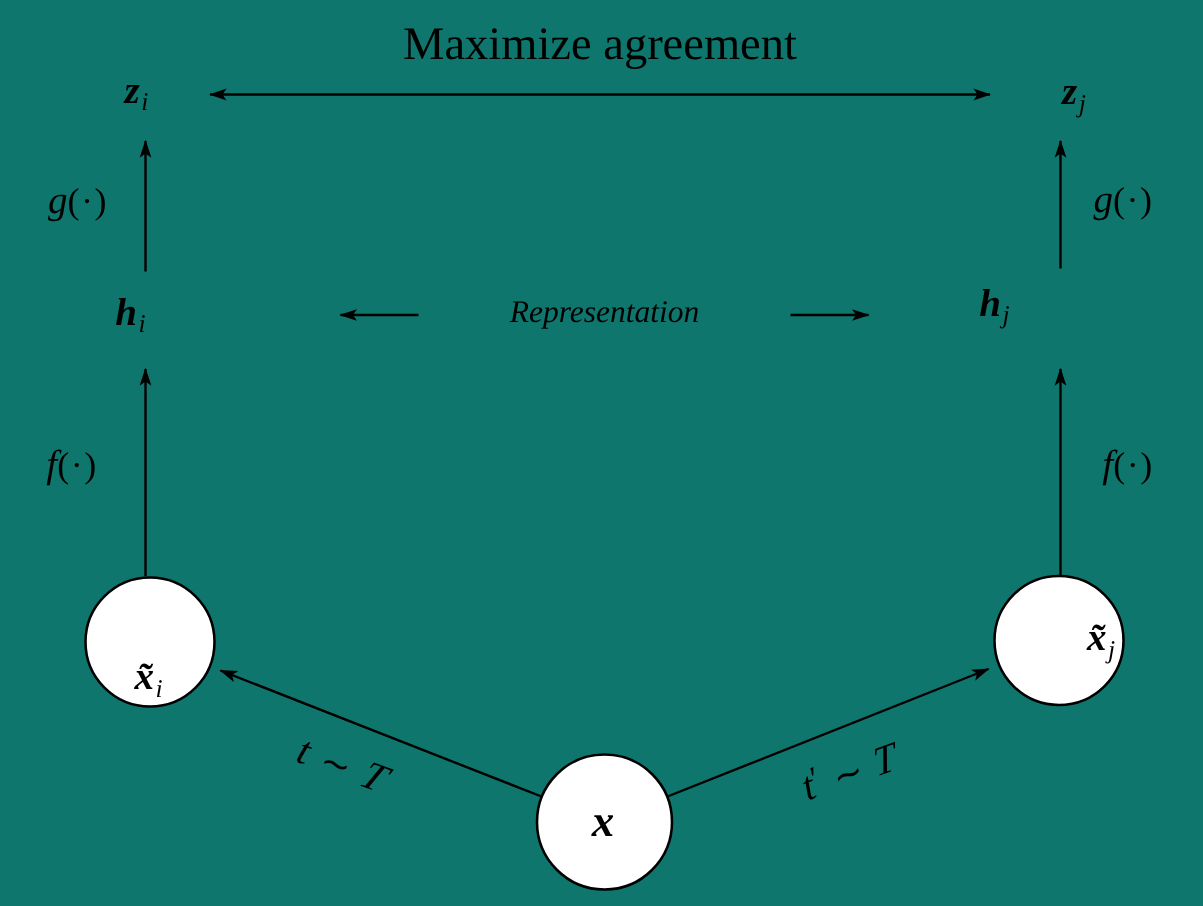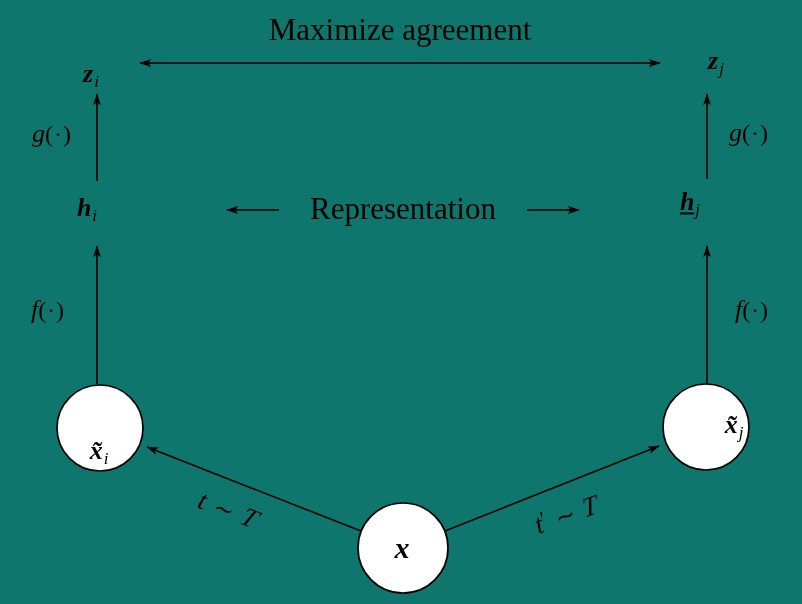--- a/index.html
+++ b/index.html
@@ -13,21 +13,21 @@
   }
   #diagram-svg{position:absolute;left:0;top:0;width:802px;height:604px;}
   .label{
     position:absolute;
     transform:translate(-50%,-50%);
     white-space:nowrap;
     line-height:1;
     color:#000;
   }
   .title{font-size:31px;}
-  .repr{font-size:31px;}
+  .repr{font-size:21px;font-style:italic;}
   .vec{font-size:26px;font-style:italic;font-weight:bold;}
   .vec .sub{font-size:17px;font-weight:normal;font-style:italic;vertical-align:-0.3em;margin-left:1px;}
   .fn{font-size:26px;}
   .fn .it{font-style:italic;}
   .fn .ar{font-size:24px;font-style:normal;letter-spacing:1px;}
   .tl{font-size:27px;}
   .tl .it{font-style:italic;}
   .tl .pr{font-style:normal;font-size:22px;vertical-align:0.25em;}
   .tl .rel{font-family:"DejaVu Sans",sans-serif;font-size:24px;margin:0 9px;}
   .tl .cal{font-style:italic;display:inline-block;transform:skewX(-10deg);}
@@ -60,28 +60,28 @@
     <line x1="361" y1="531" x2="147" y2="447" stroke="#000" stroke-width="1.6" marker-end="url(#arrow)"></line>
     <line x1="445" y1="531" x2="659" y2="446" stroke="#000" stroke-width="1.6" marker-end="url(#arrow)"></line>
 
     <circle cx="100" cy="428" r="43" fill="#fff" stroke="#000" stroke-width="1.7"></circle>
     <circle cx="706" cy="427" r="43" fill="#fff" stroke="#000" stroke-width="1.7"></circle>
     <circle cx="403" cy="548" r="45" fill="#fff" stroke="#000" stroke-width="1.7"></circle>
   </svg>
 
   <div class="label title" style="left:400px;top:29px;">Maximize agreement</div>
 
-  <div class="label vec" style="left:91px;top:76px;"><span>z</span><span class="sub">i</span></div>
+  <div class="label vec" style="left:91px;top:62px;"><span>z</span><span class="sub">i</span></div>
   <div class="label vec" style="left:716px;top:63px;"><span>z</span><span class="sub">j</span></div>
 
   <div class="label fn" style="left:52px;top:134px;"><span class="it">g</span><span class="ar">(·)</span></div>
   <div class="label fn" style="left:749px;top:133px;"><span class="it">g</span><span class="ar">(·)</span></div>
 
   <div class="label vec" style="left:87px;top:210px;"><span>h</span><span class="sub">i</span></div>
-  <div class="label vec" style="left:690px;top:204px;text-decoration:underline;"><span>h</span><span class="sub">j</span></div>
+  <div class="label vec" style="left:663px;top:204px;"><span>h</span><span class="sub">j</span></div>
 
   <div class="label repr" style="left:403px;top:208px;">Representation</div>
 
   <div class="label fn" style="left:48px;top:310px;"><span class="it">f</span><span class="ar">(·)</span></div>
   <div class="label fn" style="left:752px;top:310px;"><span class="it">f</span><span class="ar">(·)</span></div>
 
   <div class="label vec" style="left:99px;top:453px;"><span>x̃</span><span class="sub">i</span></div>
   <div class="label vec" style="left:734px;top:427px;"><span>x̃</span><span class="sub">j</span></div>
   <div class="label vec" style="left:402px;top:548px;font-size:30px;"><span>x</span></div>
 

